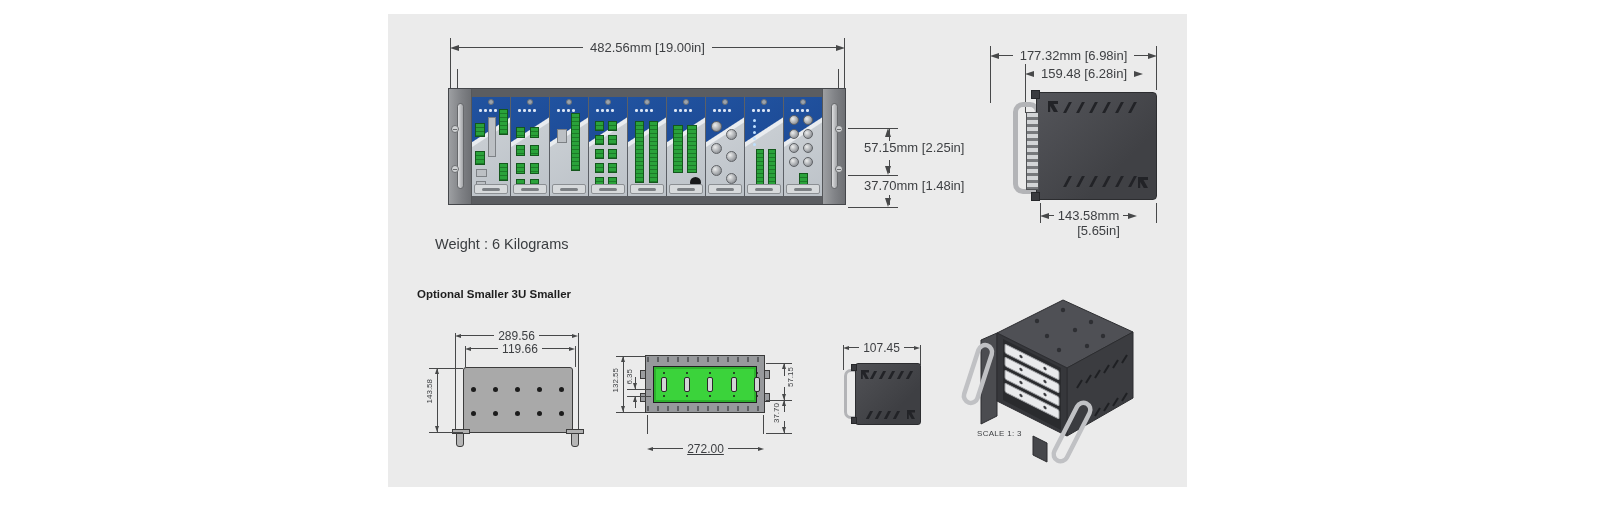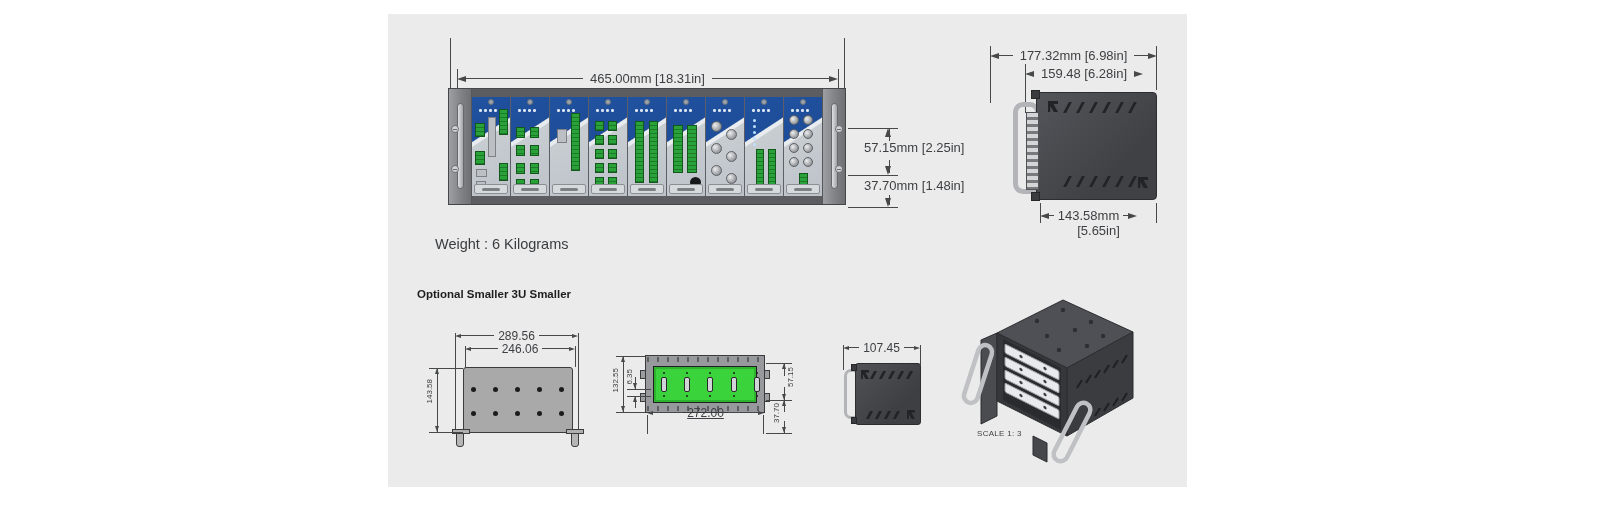--- a/index.html
+++ b/index.html
@@ -85,30 +85,30 @@
   .ssv-handle{position:absolute;left:844px;top:369px;width:16px;height:50px;border:3.5px solid #b3b4b7;border-radius:7px;box-sizing:border-box;}
   .ssv-body{position:absolute;left:855px;top:363px;width:66px;height:62px;background:linear-gradient(135deg,#515256,#3e3f43 70%);border:1px solid #2c2d30;border-radius:3px;box-sizing:border-box;}
   .ssvtab{position:absolute;width:6px;height:7px;background:#3a3b3f;border:1px solid #26272a;box-sizing:border-box;}
 </style>
 </head>
 <body>
 
 <div class="canvas">
   <div class="panel"></div>
 
+  <div class="dimh" style="left:450px;top:41px;width:395px;">
+    <span class="aL"></span>
+      <span class="ln"></span>
+    <span class="lb">482.56mm [19.00in]</span>
+    <span class="ln"></span>
+      <span class="aR"></span>
+  </div>
   <div class="ext" style="left:450px;top:38px;width:1px;height:58px;"></div>
   <div class="ext" style="left:844px;top:38px;width:1px;height:58px;"></div>
 
-  <div class="dimh" style="left:457px;top:72px;width:381px;">
-    <span class="aL"></span>
-      <span class="ln"></span>
-    <span class="lb">465.00mm [18.31in]</span>
-    <span class="ln"></span>
-      <span class="aR"></span>
-  </div>
   <div class="ext" style="left:457px;top:69px;width:1px;height:27px;"></div>
   <div class="ext" style="left:838px;top:69px;width:1px;height:27px;"></div>
 
   <div class="chassis">
     <div class="chstrip top"></div>
     <div class="chstrip bot"></div>
     <div class="ear" style="left:0;">
       <span class="bar"></span>
       <span class="scr" style="left:2px;top:36px;"></span>
       <span class="scr" style="left:2px;top:76px;"></span>
@@ -338,21 +338,21 @@
   <div class="dimh sm" style="left:455px;top:331px;width:123px;">
     <span class="aL"></span>
       <span class="ln"></span>
     <span class="lb">289.56</span>
     <span class="ln"></span>
       <span class="aR"></span>
   </div>
   <div class="dimh sm" style="left:465px;top:344px;width:110px;">
     <span class="aL"></span>
       <span class="ln"></span>
-    <span class="lb">246.06</span>
+    <span class="lb">119.66</span>
     <span class="ln"></span>
       <span class="aR"></span>
   </div>
   <div class="ext" style="left:455px;top:333px;width:1px;height:100px;"></div>
   <div class="ext" style="left:578px;top:333px;width:1px;height:100px;"></div>
   <div class="ext" style="left:465px;top:346px;width:1px;height:21px;"></div>
   <div class="ext" style="left:575px;top:346px;width:1px;height:21px;"></div>
 
   <div class="rv-body"></div>
   <div id="rv-dots">
@@ -404,21 +404,21 @@
   <div class="ext" style="left:627px;top:389px;width:24px;height:1px;"></div>
   <div class="ext" style="left:627px;top:396px;width:24px;height:1px;"></div>
   <div class="vln" style="left:635px;top:377px;height:12px;"></div>
   <div class="vad sm2" style="left:632.5px;top:383px;"></div>
   <div class="vln" style="left:635px;top:396px;height:12px;"></div>
   <div class="vau sm2" style="left:632.5px;top:396px;"></div>
   <div class="vlbl" style="left:625px;top:369px;">6.35</div>
 
   <div class="ext" style="left:647px;top:415px;width:1px;height:19px;"></div>
   <div class="ext" style="left:763px;top:415px;width:1px;height:19px;"></div>
-  <div class="dimh sm" style="left:647px;top:408px;width:117px;text-decoration:underline;">
+  <div class="dimh sm" style="left:647px;top:444px;width:117px;text-decoration:underline;">
     <span class="aL"></span>
       <span class="ln"></span>
     <span class="lb">272.00</span>
     <span class="ln"></span>
       <span class="aR"></span>
   </div>
 
   <div class="ext" style="left:766px;top:363px;width:26px;height:1px;"></div>
   <div class="ext" style="left:766px;top:400px;width:26px;height:1px;"></div>
   <div class="ext" style="left:766px;top:433px;width:26px;height:1px;"></div>

